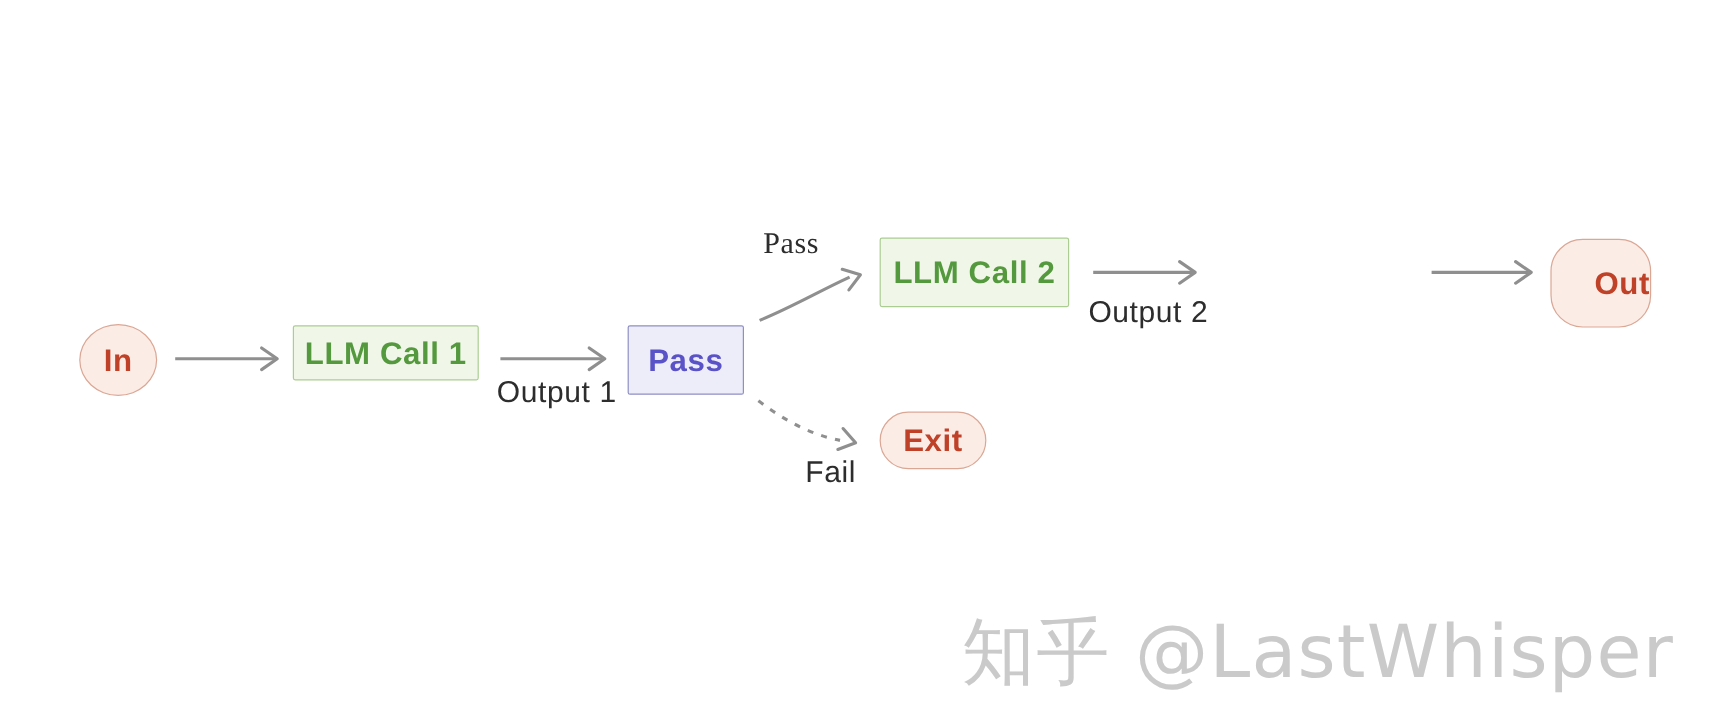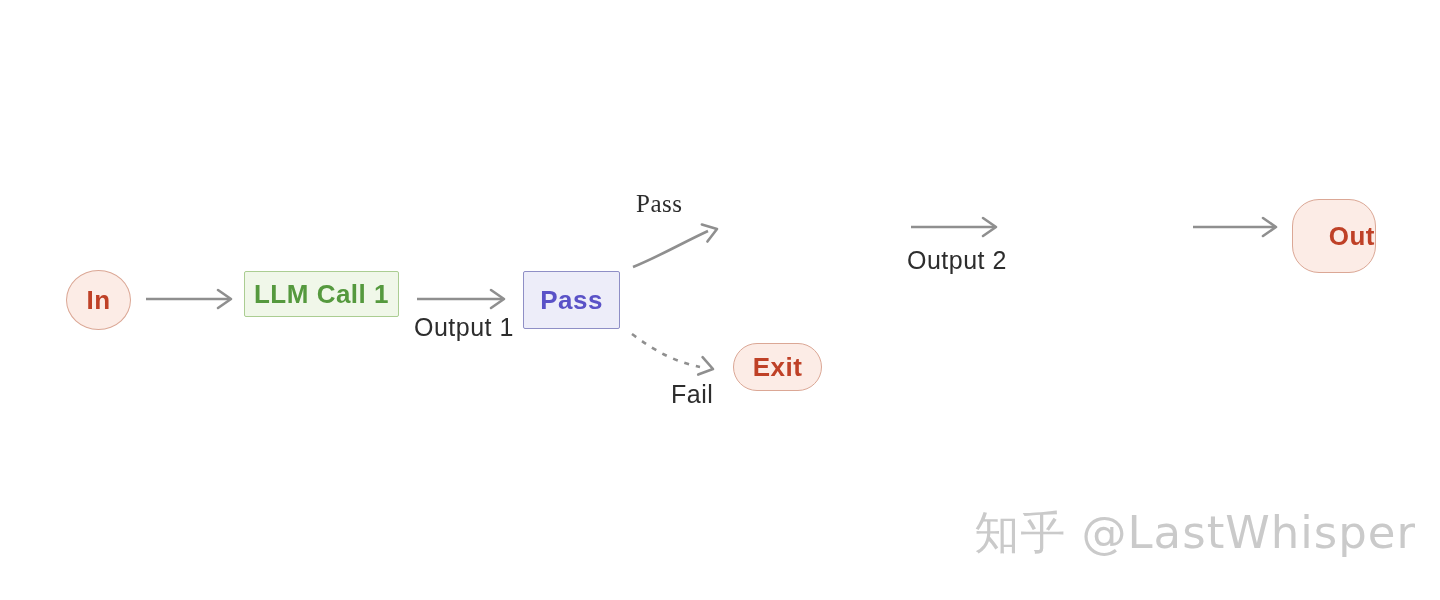--- a/index.html
+++ b/index.html
@@ -89,23 +89,23 @@
   #node-llm3 { left: 1020px; top: 198px; width: 158px; height: 58px; }
   #node-out  { left: 1292px; top: 199px; width: 84px;  height: 74px; justify-content: flex-end; }
   #node-exit { left: 733px;  top: 343px; width: 89px;  height: 48px; }
   
   #label-output1 { left: 414px; top: 313px; }
   #label-pass    { left: 636px; top: 190px; font-family: Liberation Serif, serif; }
   #label-output2 { left: 907px; top: 246px; }
   #label-fail    { left: 636px; top: 380px; margin-left: 35px; }
   #watermark {
     position: absolute;
-    right: 24px;
+    right: 45px;
     top: 503px;
-    font-size: 45px;
+    font-size: 61px;
     color: var(--watermark, #cacaca);
     font-weight: 400;
     letter-spacing: 1px;
     white-space: nowrap;
     font-family: "DejaVu Sans", "Liberation Sans", sans-serif;
   }
 </style>
 </head>
 <body>
 
@@ -137,20 +137,23 @@
   </div>
 
   <div id="node-llm1" class="node node-green">
     <span>LLM Call 1</span>
   </div>
 
   <div id="node-gate" class="node node-purple">
     <span>Pass</span>
   </div>
 
+  <div id="node-llm2" class="node node-green">
+    <span>LLM Call 2</span>
+  </div>
 
 
   <div id="node-out" class="node node-pill">
     <span>Out</span>
   </div>
 
   <div id="node-exit" class="node node-pill">
     <span>Exit</span>
   </div>
 

